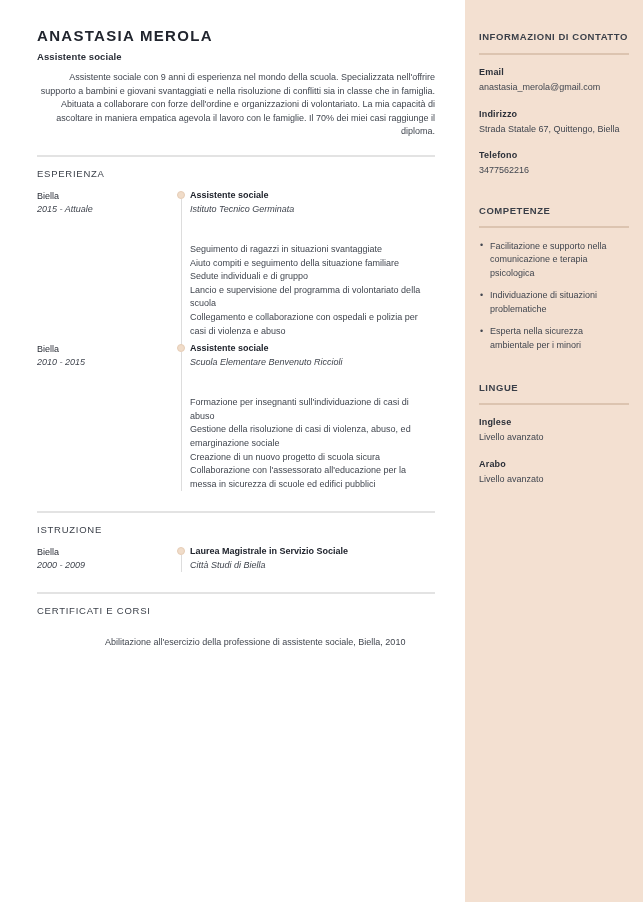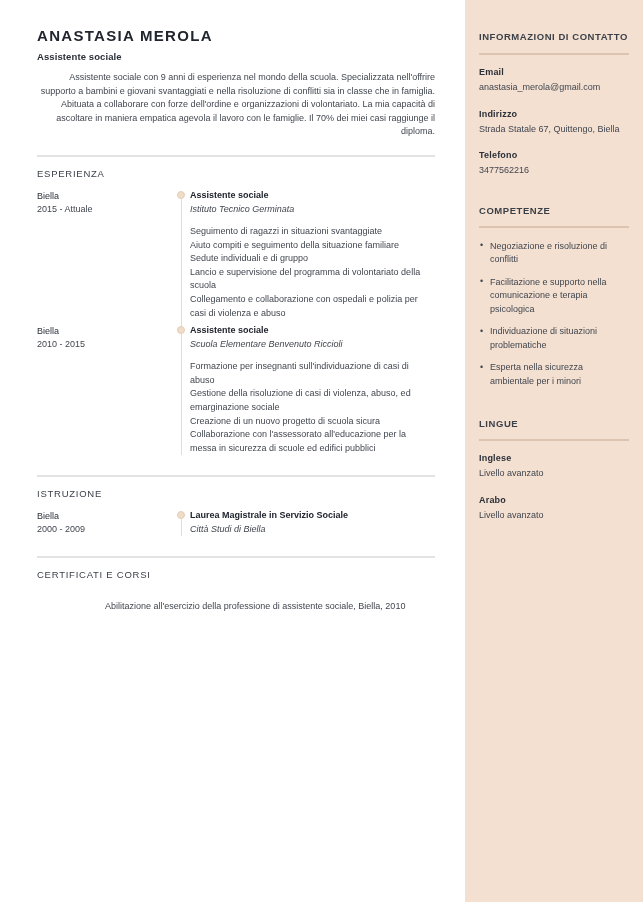--- a/index.html
+++ b/index.html
@@ -64,38 +64,38 @@
   .section { margin-top:16px; }
   .sec-rule { height:2px; background:#e3e3e3; }
   .sec-title {
     font-size:9.5px; letter-spacing:0.75px; color:#3a3f48;
     text-transform:uppercase; margin:11px 0 10px 0;
   }
 
   .entry { position:relative; display:flex; padding-bottom:4px; }
   .when { width:140px; flex:0 0 140px; padding-top:1px; }
   .when .place { font-size:9px; color:#2b2f38; line-height:13px; }
-  .when .dates { font-size:9px; color:#41464f; line-height:13px; }
+  .when .dates { font-size:9px; color:#41464f; font-style:italic; line-height:13px; }
 
   .tl { position:relative; width:13px; flex:0 0 13px; }
   .tl .dot {
     position:absolute; left:0px; top:2px;
     width:8px; height:8px; border-radius:50%;
     background:#f0dcc9; border:1px solid #e6cdb6;
   }
   .tl .line {
     position:absolute; left:3.5px; top:10px; bottom:-10px;
     width:1.5px; background:#dddddd;
   }
   .entry.last-in-group .tl .line { bottom:0; }
 
   .what { flex:1; padding-left:0px; }
   .job-title { font-size:9px; font-weight:bold; color:#21252e; line-height:13px; }
   .org { font-size:9px; font-style:italic; color:#41464f; line-height:13px; margin-top:1px; }
-  .duties { font-size:9px; color:#41464f; line-height:13.6px; margin-top:9px; }
+  .duties { font-size:9px; color:#41464f; line-height:13.6px; margin-top:27px; }
   .duties div { }
 
   .cert-row { padding:10px 0 0 68px; }
   .cert-txt { font-size:9px; color:#41464f; line-height:13.6px; }
 </style>
 </head>
 <body>
 
 <div class="page">
 
@@ -198,21 +198,20 @@
     <div class="side-val">Strada Statale 67, Quittengo, Biella</div>
 
     <div class="side-label">Telefono</div>
     <div class="side-val last">3477562216</div>
 
     <div class="block-gap-lg"></div>
 
     <div class="side-head">COMPETENZE</div>
     <div class="side-rule tight"></div>
     <ul class="skills" id="skill-list">
-        <li>Negoziazione e risoluzione di conflitti</li>
         <li>Facilitazione e supporto nella comunicazione e terapia psicologica</li>
         <li>Individuazione di situazioni problematiche</li>
         <li>Esperta nella sicurezza ambientale per i minori</li>
       </ul>
 
     <div class="block-gap-md"></div>
 
     <div class="side-head">LINGUE</div>
     <div class="side-rule tight"></div>
     <div id="lang-list">

